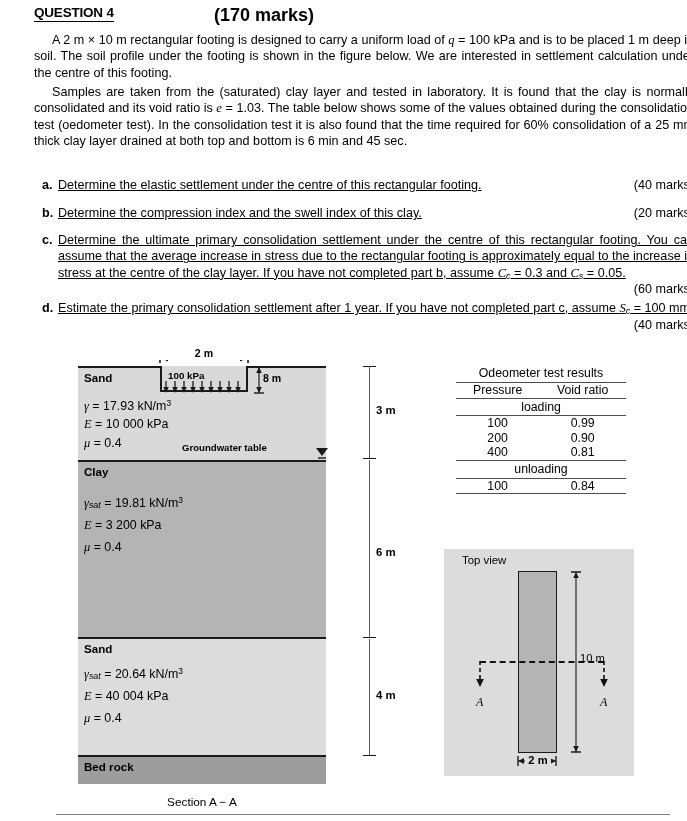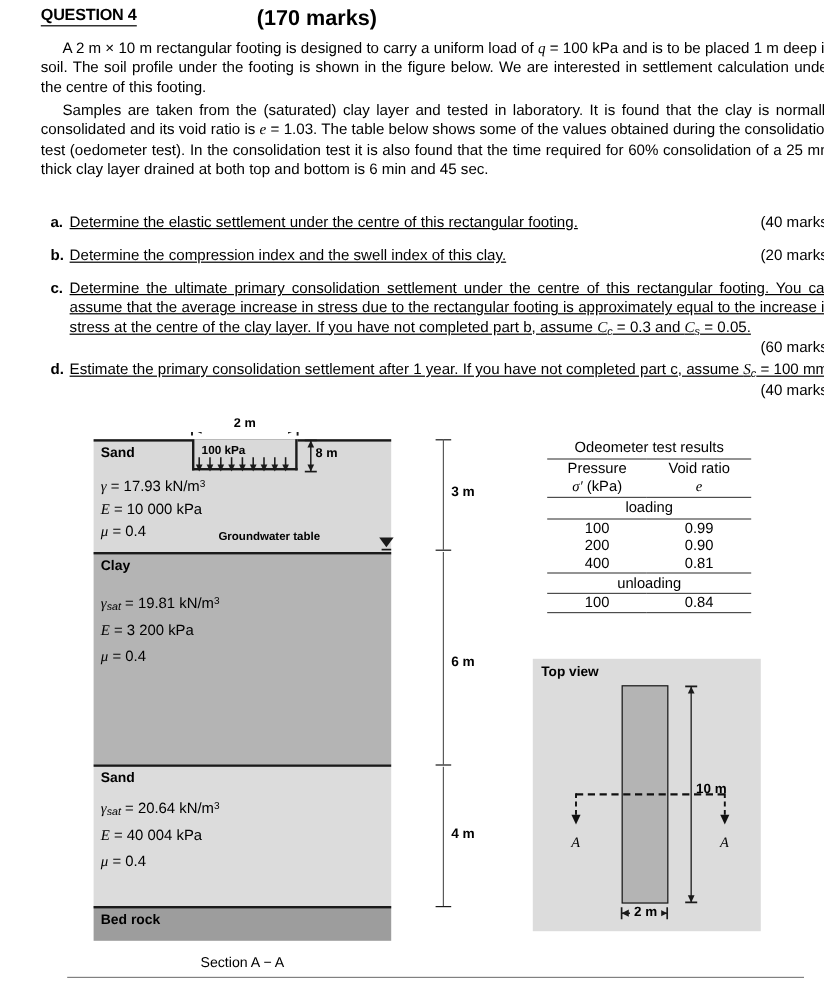--- a/index.html
+++ b/index.html
@@ -280,24 +280,24 @@
   .topview {
     position: absolute;
     left: 424px;
     top: 549px;
     width: 190px;
     height: 227px;
     background: #dcdcdc;
   }
   .topview-title {
     position: absolute;
-    left: 7px;
+    left: 18px;
     top: 5px;
     font-size: 11.4px;
-    font-weight: bold;
+    font-weight: normal;
   }
   .footing-rect {
     position: absolute;
     left: 74px;
     top: 22px;
     width: 39px;
     height: 182px;
     background: #b4b4b4;
     border: 1.6px solid #1a1a1a;
     box-sizing: border-box;
@@ -313,21 +313,21 @@
     position: absolute;
     font-size: 12px;
     font-style: italic;
     font-family: "Liberation Serif", serif;
   }
   .tv-10-lbl {
     position: absolute;
     left: 136px;
     top: 103px;
     font-size: 11.2px;
-    font-weight: bold;
+    font-weight: normal;
     white-space: nowrap;
   }
   .tv-2m-lbl {
     position: absolute;
     left: 70px;
     top: 206px;
     width: 48px;
     text-align: center;
     font-size: 11.2px;
     font-weight: bold;
@@ -477,24 +477,20 @@
   <div class="bottom-rule"></div>
 
   <div class="oedo">
     <div class="oedo-title">Odeometer test results</div>
     <table>
       <tbody>
         <tr class="rule-top">
           <td>Pressure</td>
           <td>Void ratio</td>
         </tr>
-        <tr class="hdr-sub">
-          <td><span class="mi">σ′</span><span> (kPa)</span></td>
-          <td class="mi">e</td>
-        </tr>
         <tr class="rule-top phase">
           <td colspan="2">loading</td>
         </tr>
         <tr class="rule-top">
           <td>100</td>
           <td>0.99</td>
         </tr>
         <tr>
           <td>200</td>
           <td>0.90</td>

